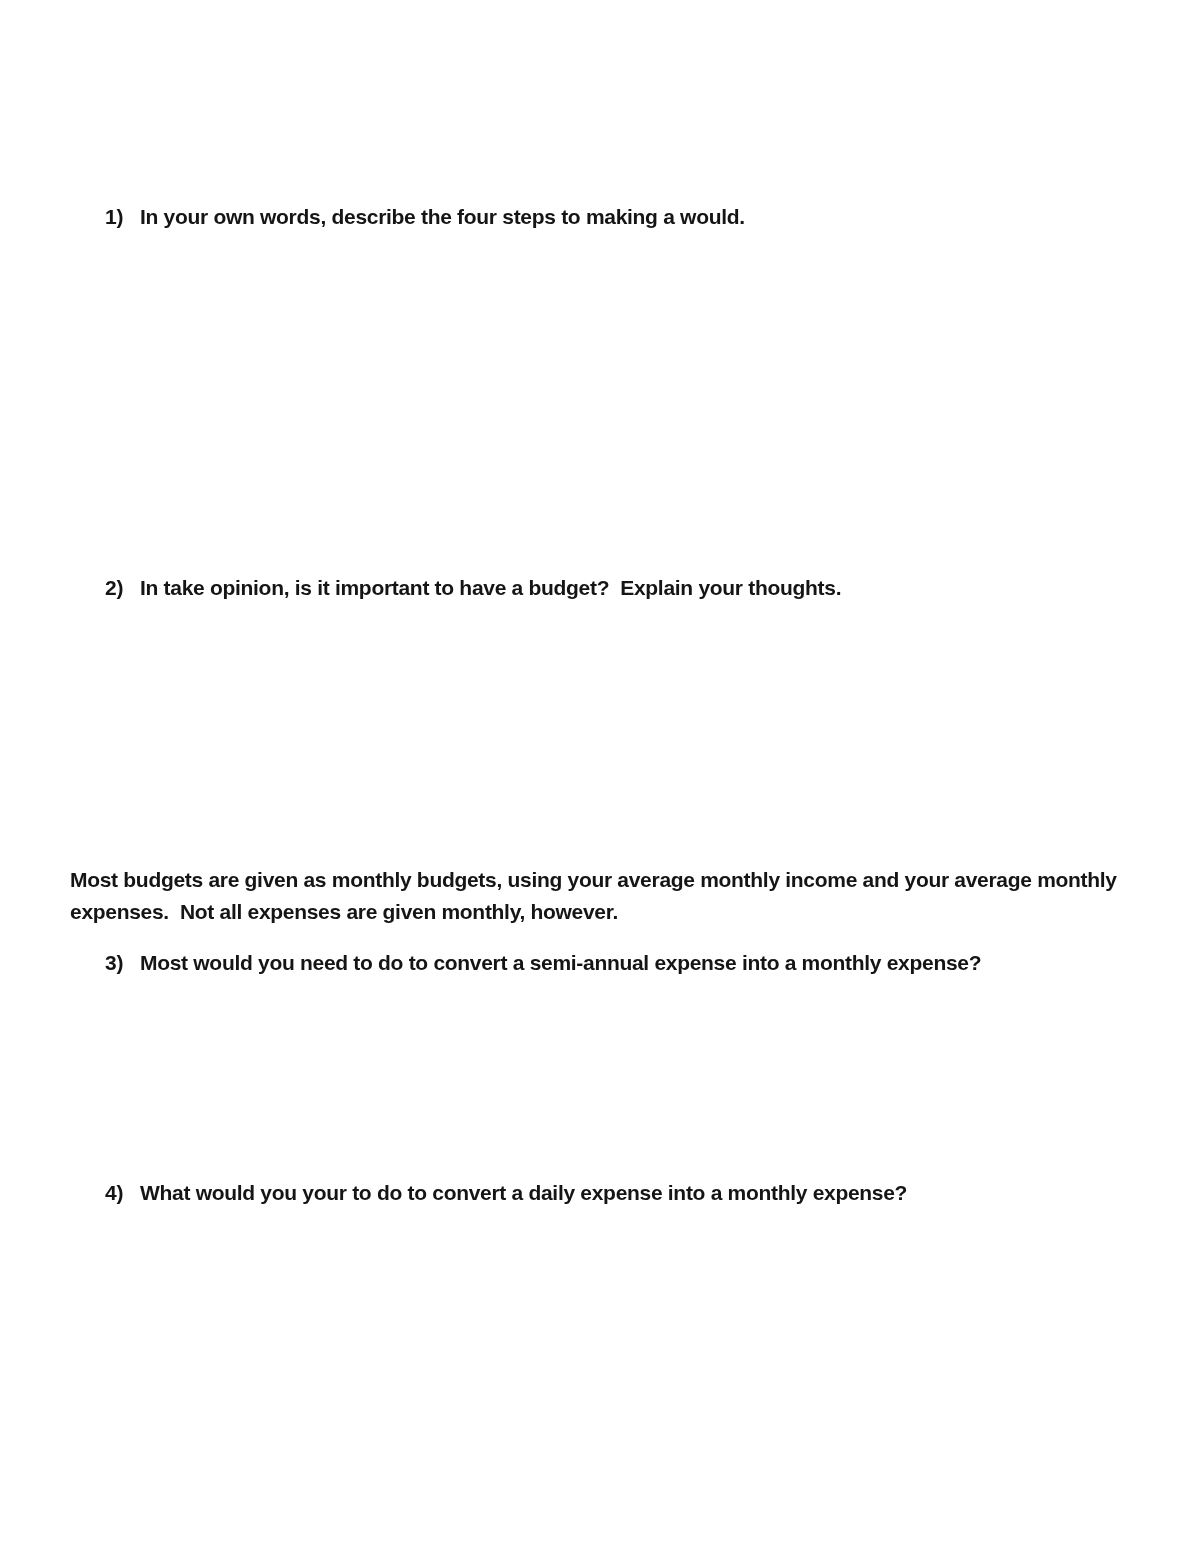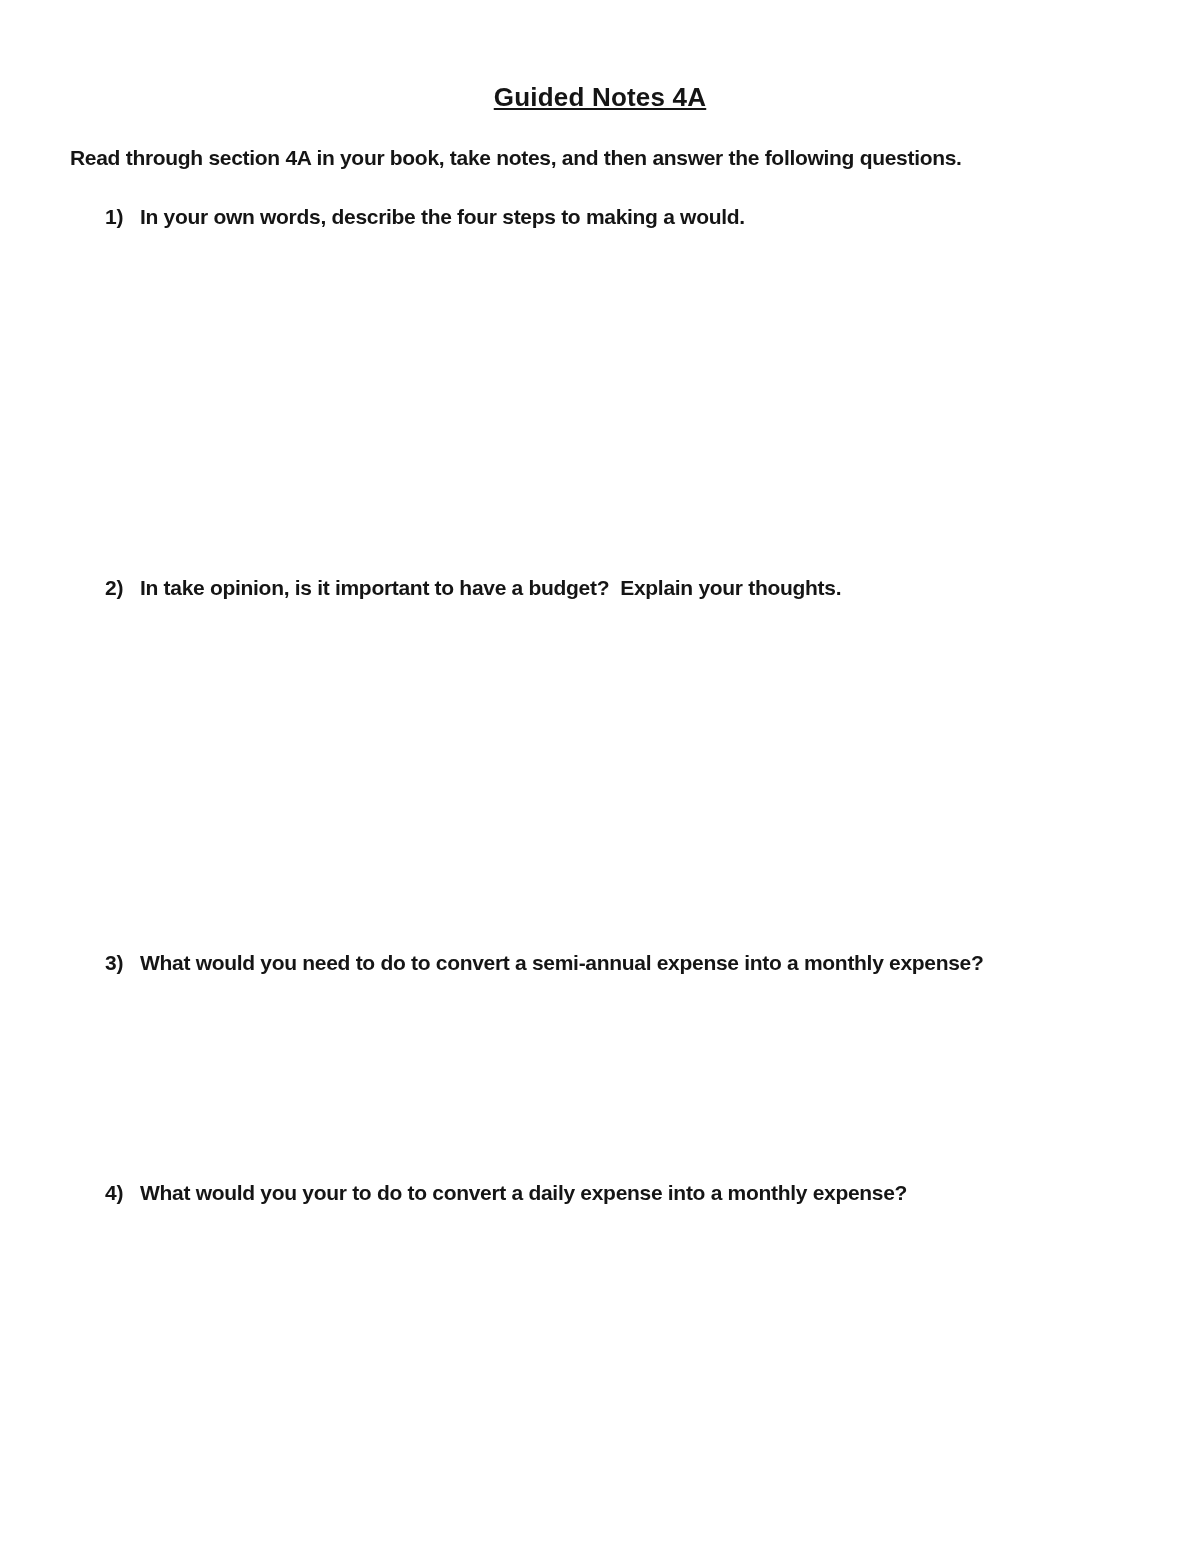--- a/index.html
+++ b/index.html
@@ -63,38 +63,38 @@
     line-height: 32px;
     letter-spacing: -0.3px;
     white-space: pre;
   }
 </style>
 </head>
 <body>
 
 <div class="page">
 
-  <div class="doc-title">Guided Notes 4A</div>
 
-  <div class="intro">Read through section 4A in your book, take notes, and then answer the following questions.</div>
 
   <div class="question q1">
     <span class="num">1)</span>
     <span class="q-text">In your own words, describe the four steps to making a would.</span>
   </div>
 
   <div class="question q2">
     <span class="num">2)</span>
     <span class="q-text">In take opinion, is it important to have a budget?  Explain your thoughts.</span>
   </div>
 
+  <div class="mid-paragraph">Most budgets are given as monthly budgets, using your average monthly income and your average monthly
+expenses.  Not all expenses are given monthly, however.</div>
 
   <div class="question q3">
     <span class="num">3)</span>
-    <span class="q-text">What would you need to do to convert a semi-annual expense into a monthly expense?</span>
+    <span class="q-text">Most would you need to do to convert a semi-annual expense into a monthly expense?</span>
   </div>
 
   <div class="question q4">
     <span class="num">4)</span>
     <span class="q-text">What would you your to do to convert a daily expense into a monthly expense?</span>
   </div>
 
 </div>
 
 </body></html>

